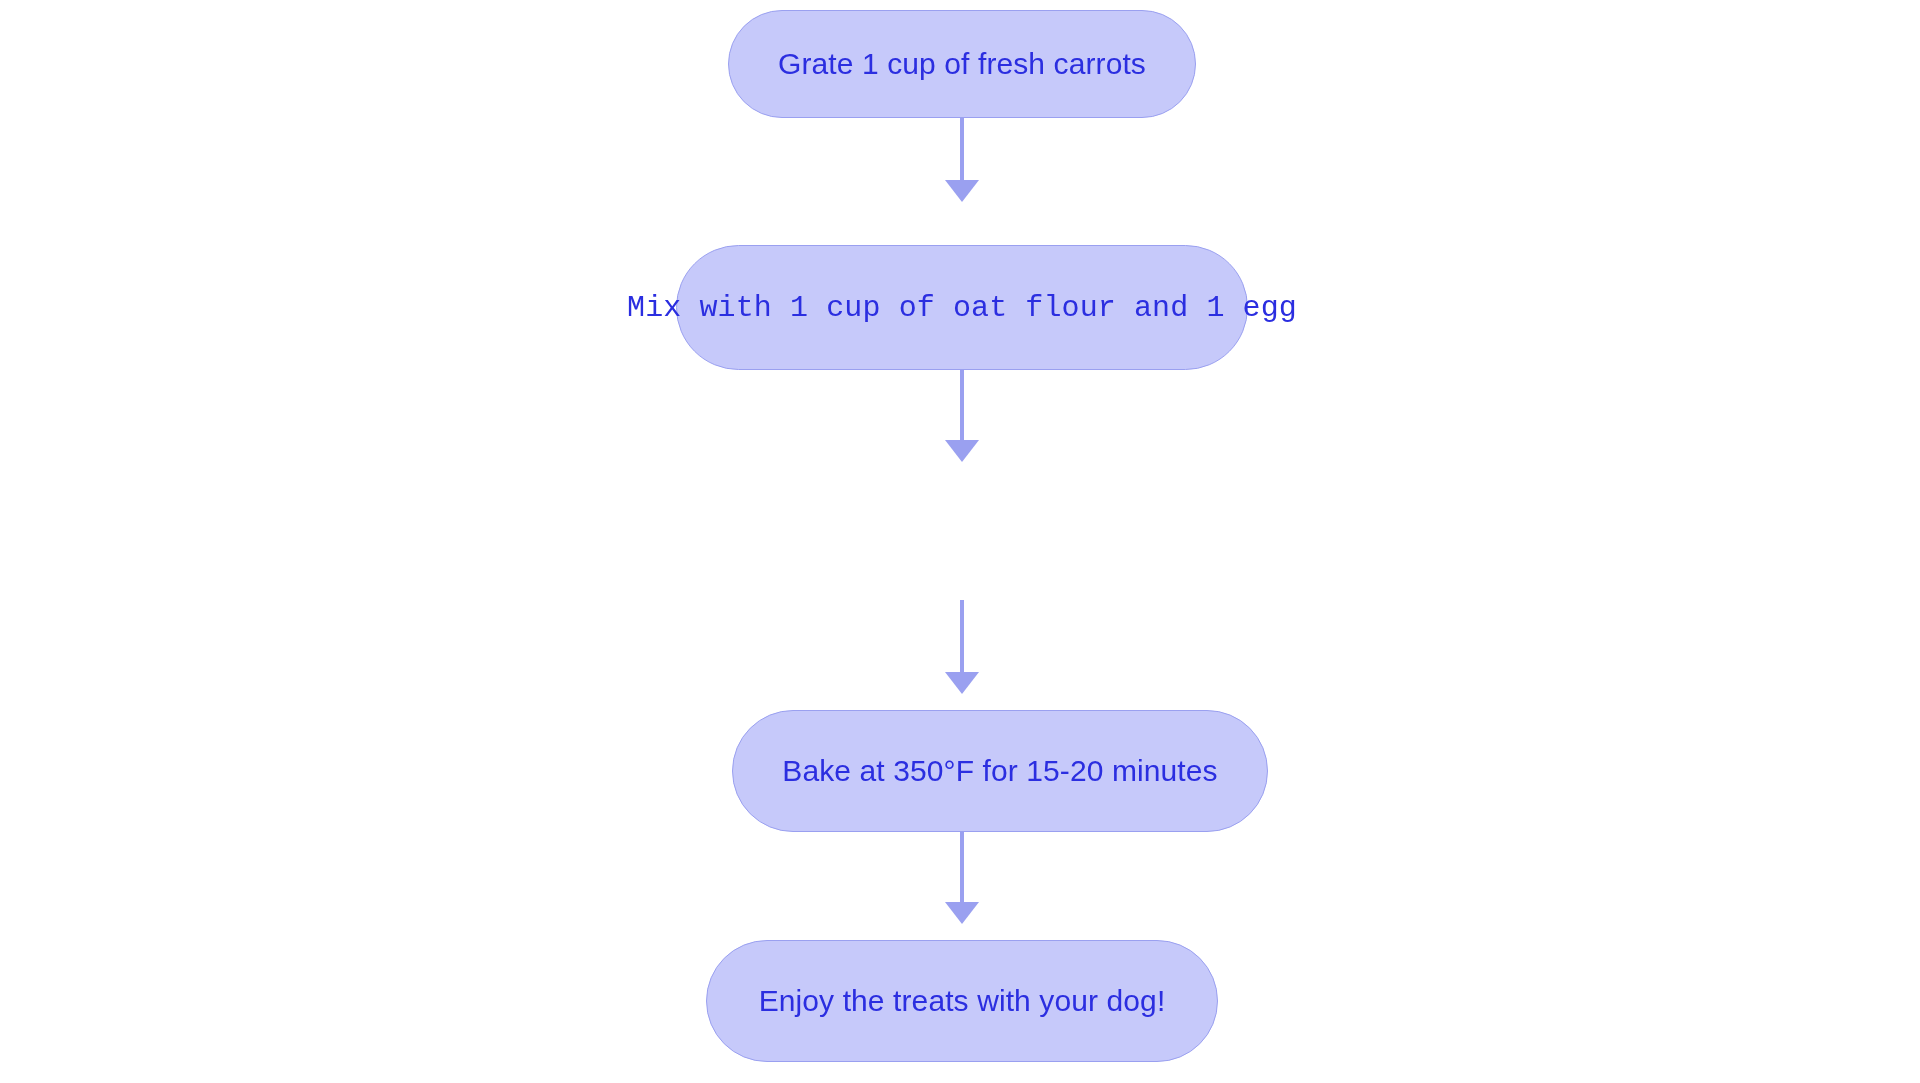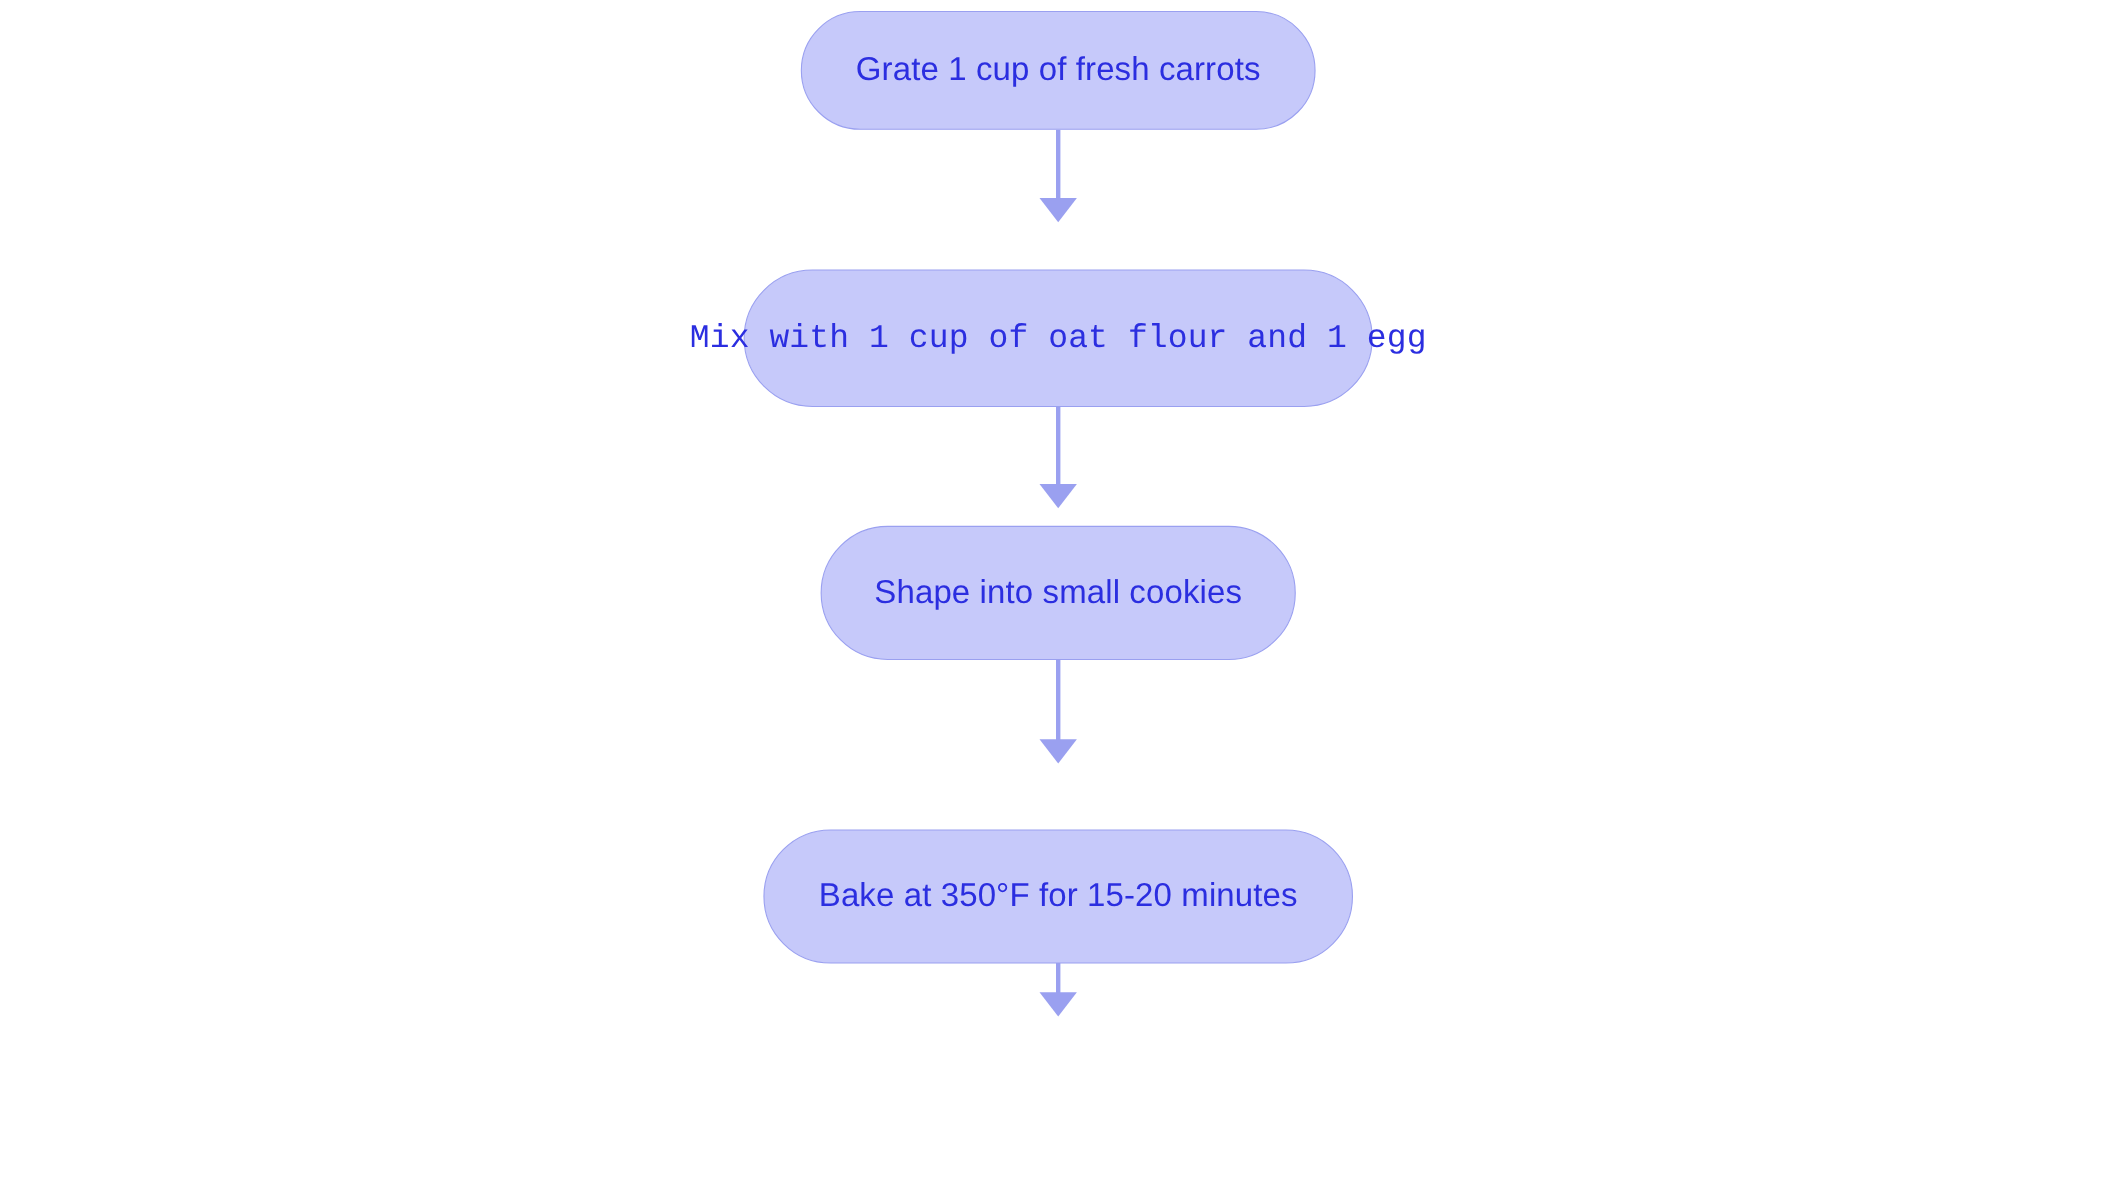--- a/index.html
+++ b/index.html
@@ -78,22 +78,22 @@
   </svg>
 
   <div class="flow-node" style="left:728px; top:10px; width:468px; height:108px;">
     <span class="flow-node-label">Grate 1 cup of fresh carrots</span>
   </div>
 
   <div class="flow-node" style="left:676px; top:245px; width:572px; height:125px;font-family:Liberation Mono, monospace;">
     <span class="flow-node-label">Mix with 1 cup of oat flour and 1 egg</span>
   </div>
 
-  <div class="flow-node" style="left:746px; top:478px; width:432px; height:122px;">
-    <span class="flow-node-label">Shape into small cookies</span>
-  </div>
 
-  <div class="flow-node" style="left:694px; top:710px; width:536px; height:122px;margin-top:44px;">
+  <div class="flow-node" style="left:732px; top:710px; width:536px; height:122px;">
     <span class="flow-node-label">Bake at 350°F for 15-20 minutes</span>
   </div>
 
+  <div class="flow-node" style="left:706px; top:940px; width:512px; height:122px;">
+    <span class="flow-node-label">Enjoy the treats with your dog!</span>
+  </div>
 
 </div>
 
 </body></html>

